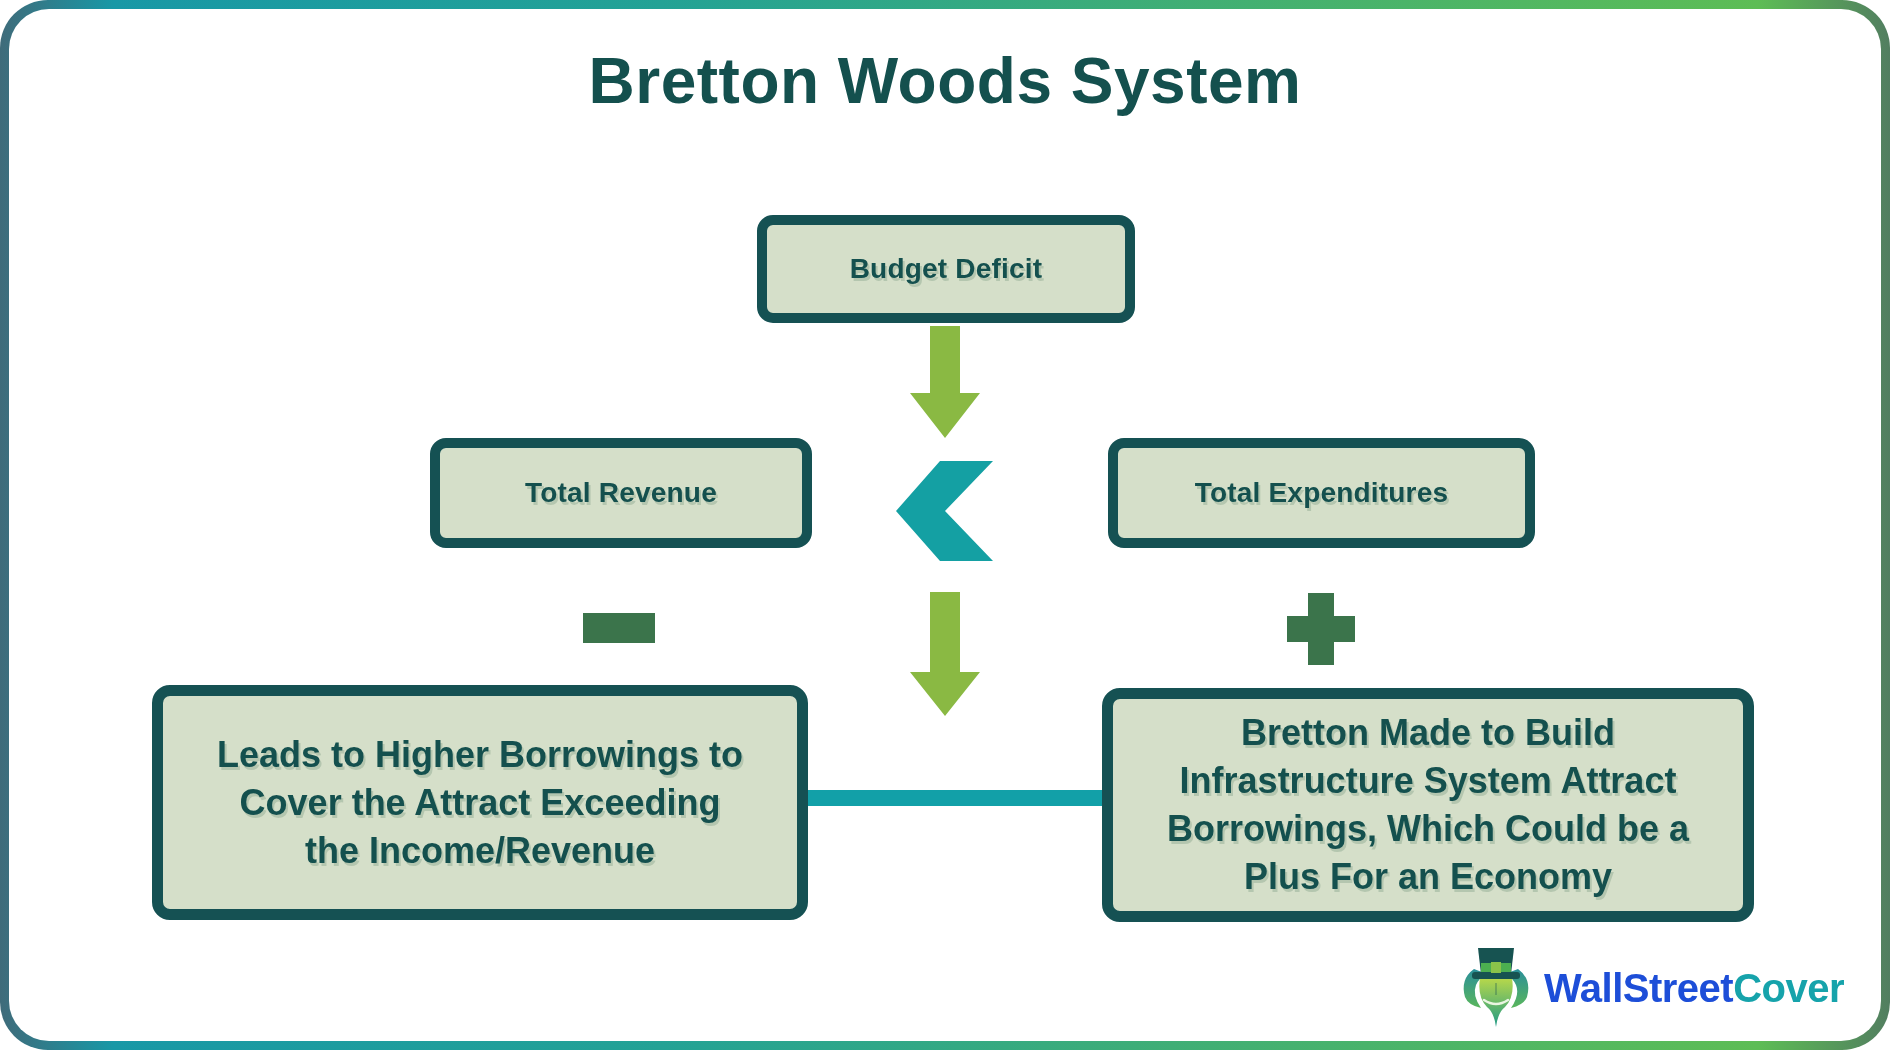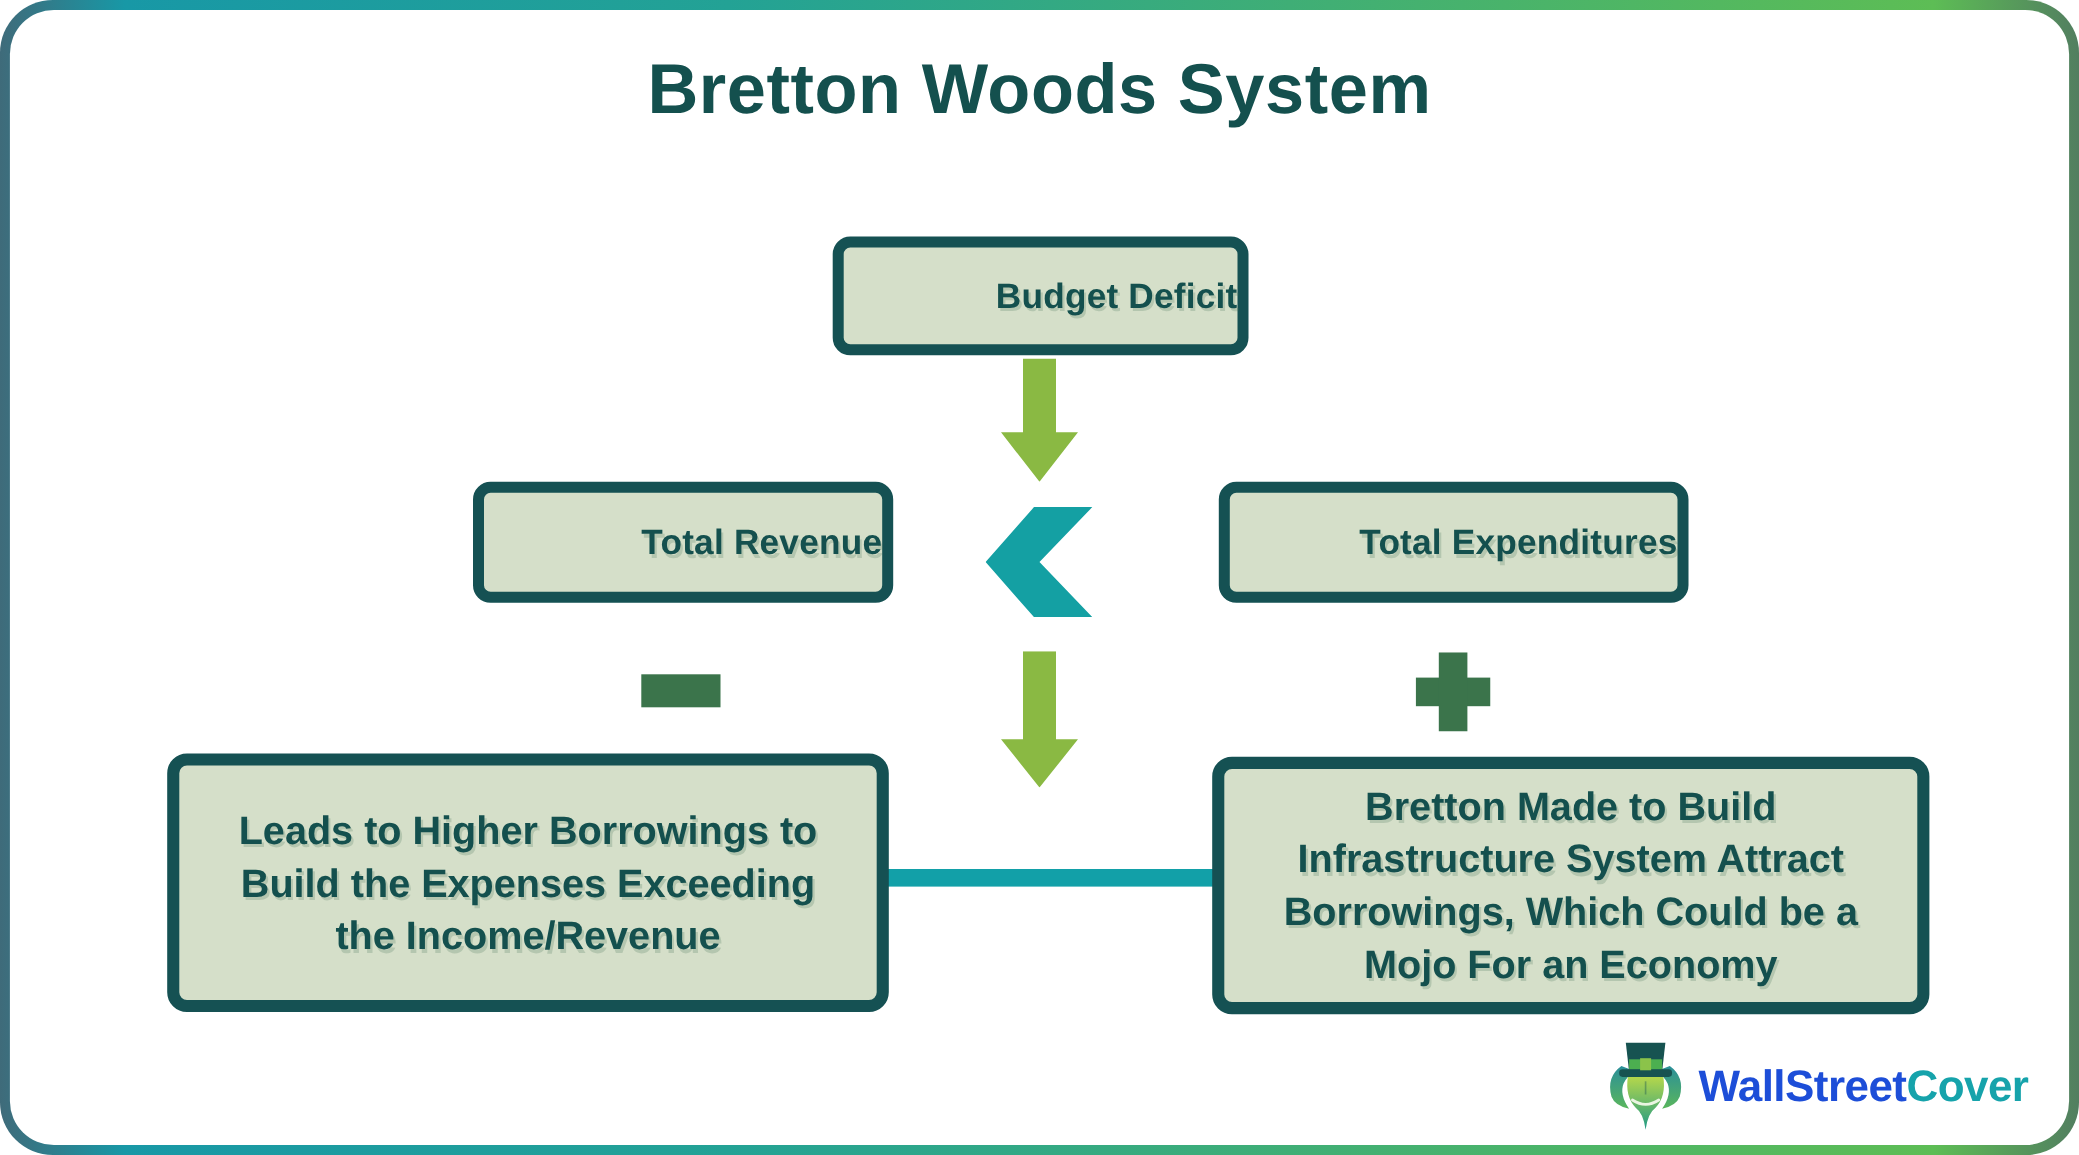--- a/index.html
+++ b/index.html
@@ -21,21 +21,21 @@
     color:#14504e;
   }
   .box{
     position:absolute;box-sizing:border-box;
     background:#d5dfc9;border:10px solid #155153;border-radius:16px;
     display:flex;align-items:center;justify-content:center;
     color:#14504e;font-weight:700;text-align:center;
     text-shadow:2px 3px 0 rgba(63,110,83,0.22);
     z-index:2;
   }
-  .box-small{font-size:32px;letter-spacing:0.2px;justify-content:flex-end;}
+  .box-small{font-size:28px;letter-spacing:0.2px;}
   .box-budget{left:757px;top:215px;width:378px;height:108px;}
   .box-revenue{left:430px;top:438px;width:382px;height:110px;}
   .box-expenditures{left:1108px;top:438px;width:427px;height:110px;}
   .box-big{
     font-size:36px;line-height:48px;border-width:11px;border-radius:18px;
     padding:0 10px;
   }
   .box-borrowings{left:152px;top:685px;width:656px;height:235px;}
   .box-infrastructure{left:1102px;top:688px;width:652px;height:234px;}
   .box-big span{display:block;}
@@ -99,31 +99,31 @@
     <svg class="plus" width="68" height="72" viewBox="0 0 68 72">
       <rect x="0" y="23" width="68" height="26" fill="#3b744b"></rect>
       <rect x="21" y="0" width="26" height="72" fill="#3b744b"></rect>
     </svg>
 
     <div class="connector"></div>
 
     <div class="box box-big box-borrowings">
       <div>
         <span>Leads to Higher Borrowings to</span>
-        <span>Build the Expenses Exceeding</span>
+        <span>Cover the Attract Exceeding</span>
         <span>the Income/Revenue</span>
       </div>
     </div>
 
     <div class="box box-big box-infrastructure">
       <div>
         <span>Bretton Made to Build</span>
         <span>Infrastructure System Attract</span>
         <span>Borrowings, Which Could be a</span>
-        <span>Mojo For an Economy</span>
+        <span>Plus For an Economy</span>
       </div>
     </div>
 
     <div class="logo">
       <svg width="72" height="86" viewBox="0 0 72 86">
         <defs>
           <linearGradient id="bullBody" x1="0" y1="0" x2="0" y2="1">
             <stop offset="0" stop-color="#b8d84a"></stop>
             <stop offset="1" stop-color="#1f9a86"></stop>
           </linearGradient>

